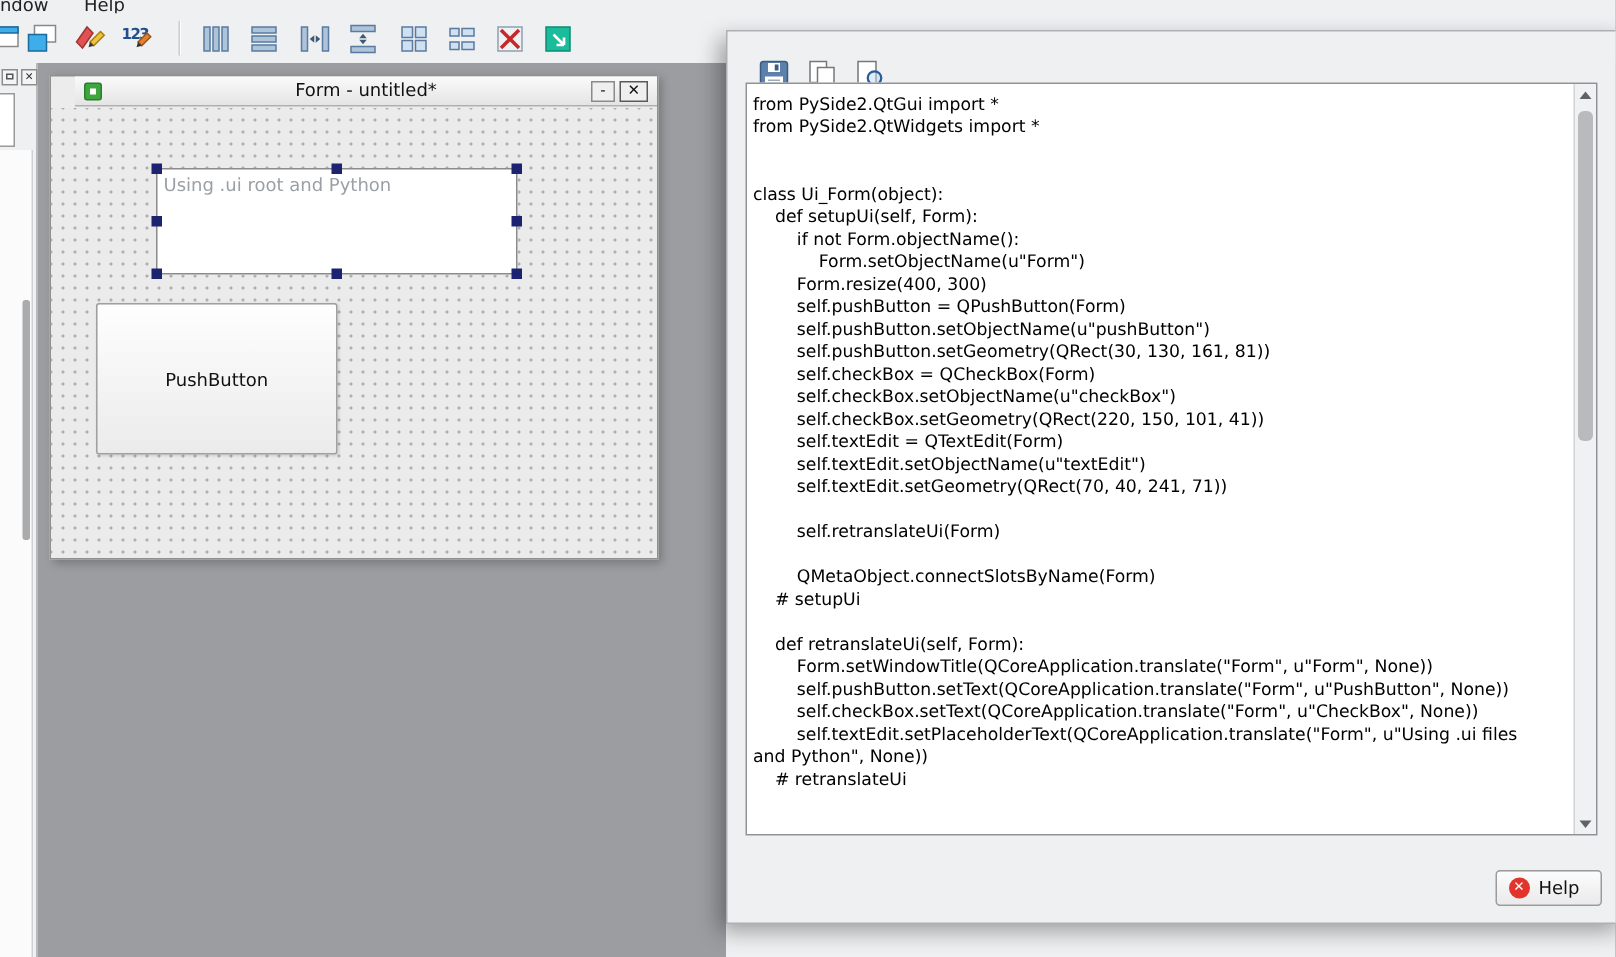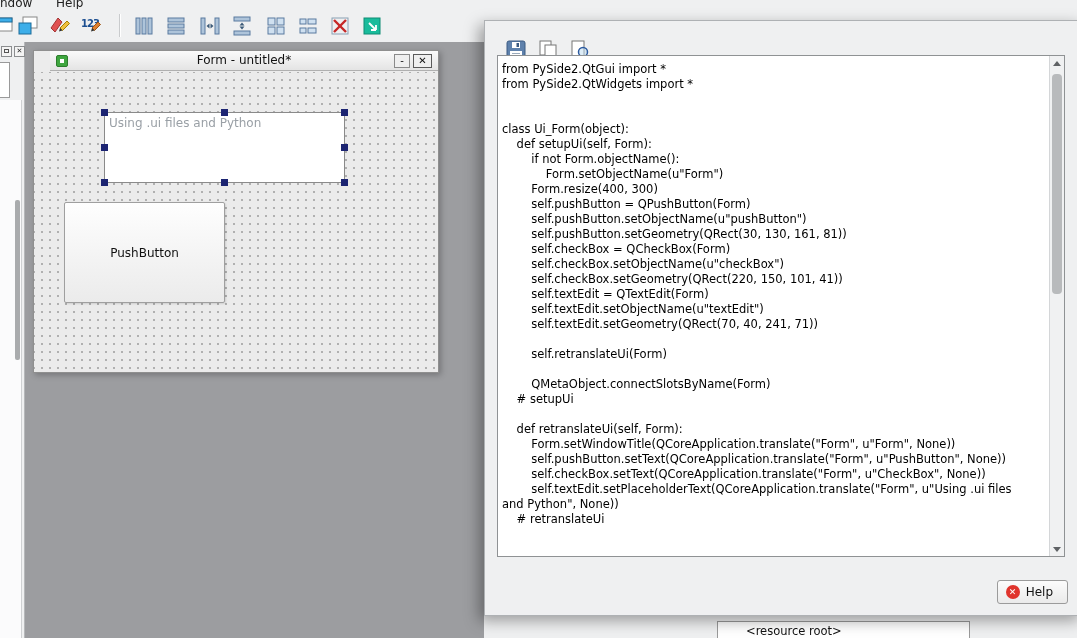--- a/index.html
+++ b/index.html
@@ -183,42 +183,37 @@
   <div class="mdi">
     <div class="form-window">
       <div class="ftitle">
         <span class="ficon"></span>
         <span class="ftext">Form - untitled*</span>
         <span class="fmin">-</span>
         <span class="fclose">✕</span>
       </div>
       <div class="fcanvas">
         <div class="w-textedit">
-          <span class="ph">Using .ui files and Python</span>
+          <span class="ph">Using .ui root and Python</span>
           <i class="h h-tl"></i>
           <i class="h h-tm"></i>
           <i class="h h-tr"></i>
           <i class="h h-ml"></i>
           <i class="h h-mr"></i>
           <i class="h h-bl"></i>
           <i class="h h-bm"></i>
           <i class="h h-br"></i>
         </div>
         <div class="w-btn">
           <span>PushButton</span>
         </div>
       </div>
     </div>
   </div>
 
-  <div class="bottom-panel">
-    <div class="res-box">
-      <span>&lt;resource root&gt;</span>
-    </div>
-  </div>
 
   <div class="dialog">
     <div class="d-icon d-save">
       <svg width="24" height="24" viewBox="0 0 24 24">
         <rect x="3" y="3" width="18" height="18" rx="2" fill="#5e81ac" stroke="#3b5b82"></rect>
         <rect x="8" y="4" width="8" height="6" fill="#fff"></rect>
         <rect x="12.5" y="5" width="2.5" height="4" fill="#3b5b82"></rect>
         <rect x="6" y="13" width="12" height="7" fill="#fff"></rect>
         <line x1="8" y1="15.5" x2="16" y2="15.5" stroke="#9aaabb"></line>
         <line x1="8" y1="17.5" x2="16" y2="17.5" stroke="#9aaabb"></line>

